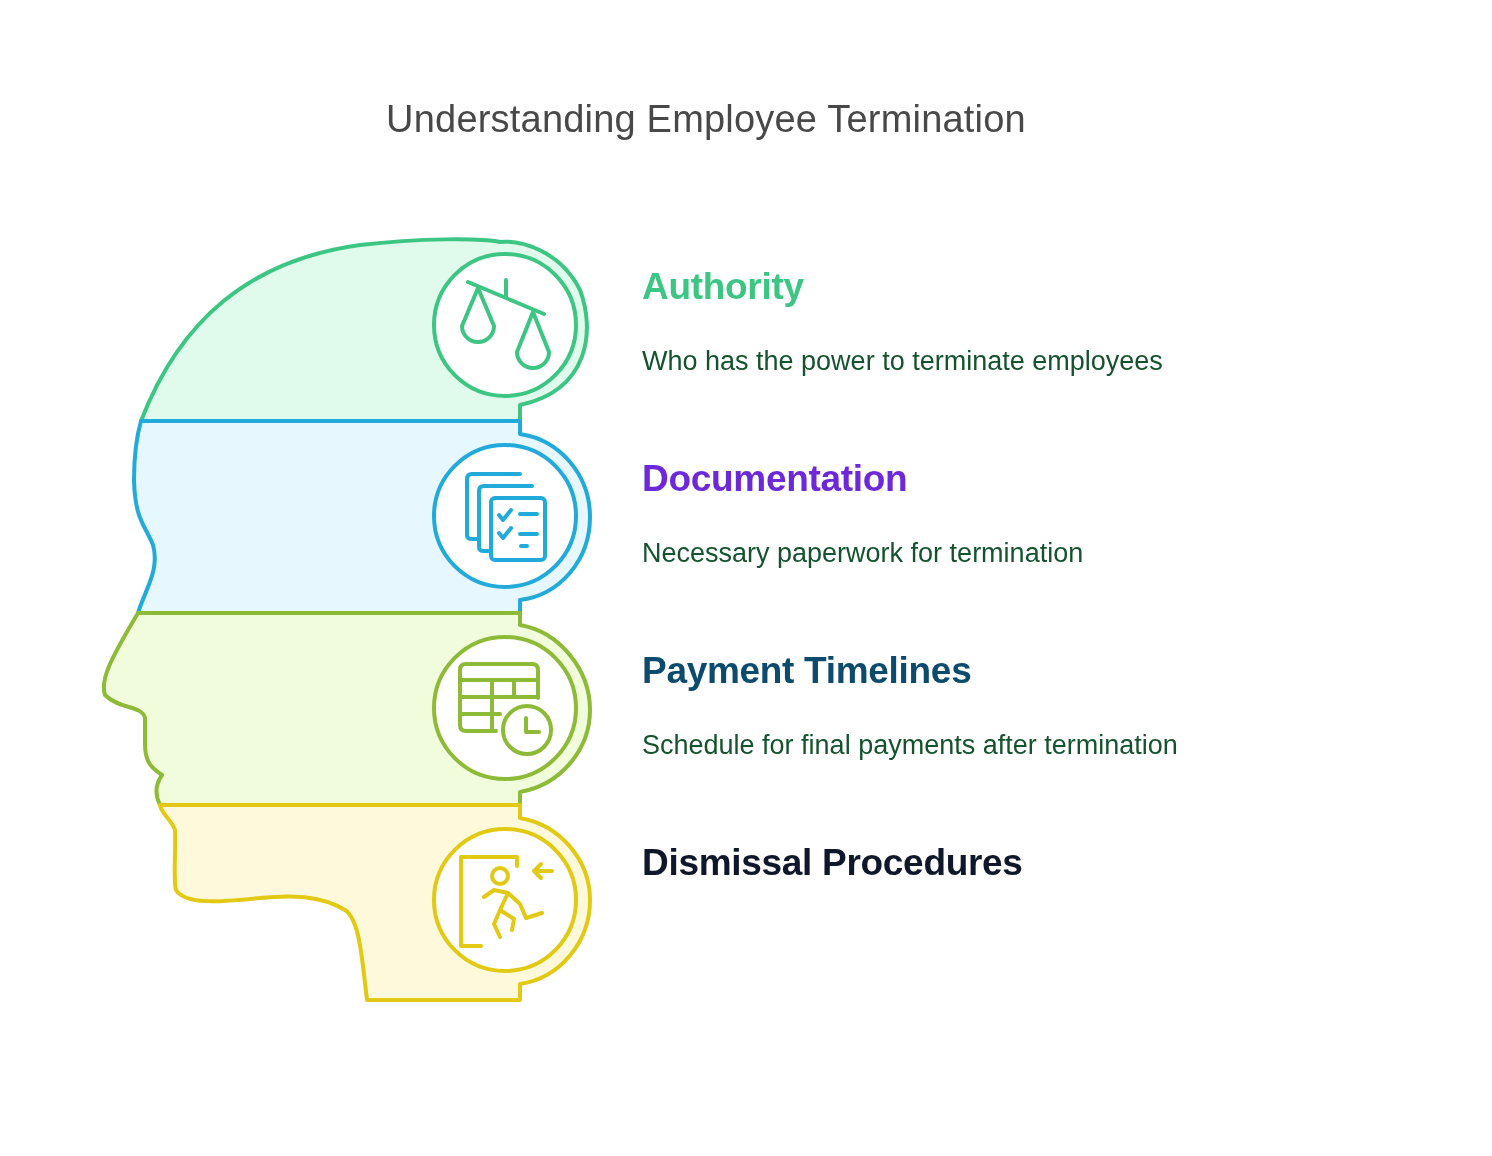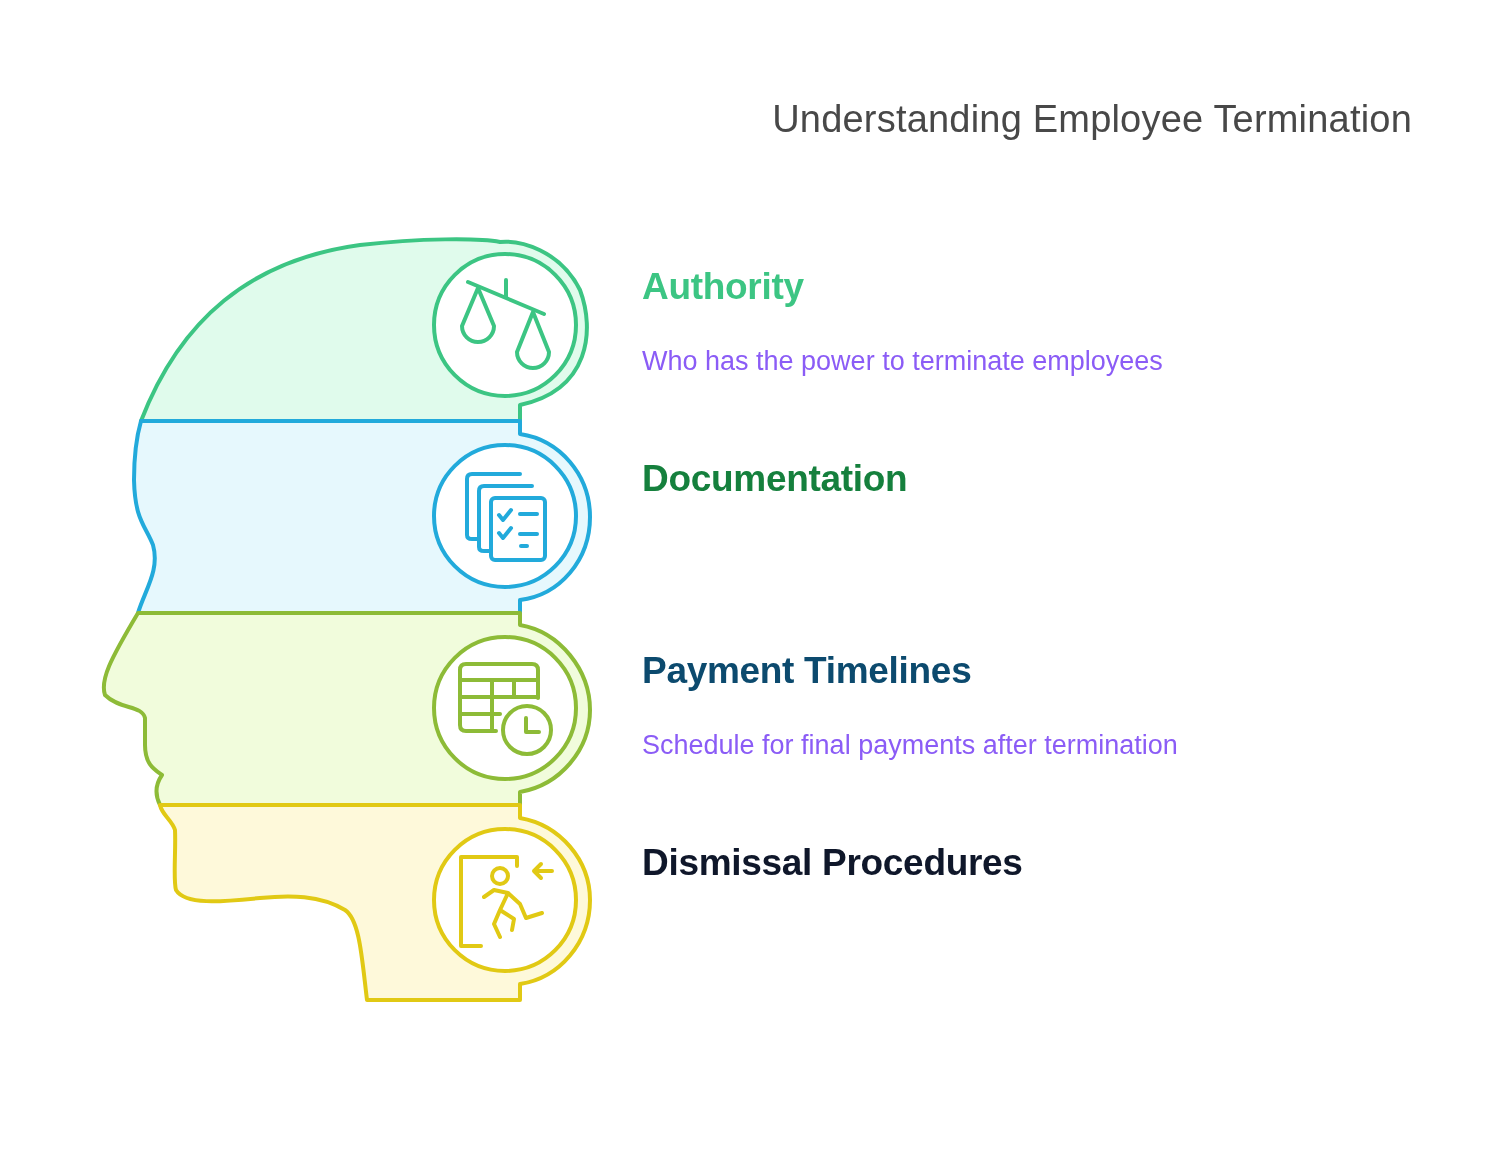--- a/index.html
+++ b/index.html
@@ -1,21 +1,21 @@
 <!DOCTYPE html>
 <html><head>
 <meta charset="utf-8">
 <style>
   html, body { margin: 0; padding: 0; background: #ffffff; }
   body { width: 1492px; height: 1156px; position: relative; overflow: hidden; font-family: "Liberation Sans", "DejaVu Sans", sans-serif; }
-  .title { position: absolute; left: 0; top: 98px; width: 1412px; text-align: right; font-size: 38px; color: #484848; letter-spacing: 0.2px; }
+  .title { position: absolute; left: 0; top: 98px; width: 1412px; text-align: center; font-size: 38px; color: #484848; letter-spacing: 0.2px; }
   svg.head { position: absolute; left: 0; top: 0; }
   .item { position: absolute; left: 630px; margin-left: 12px; }
   .item .h { font-size: 37px; font-weight: bold; letter-spacing: -0.3px; }
-  .item .d { font-size: 27px; color: #8b5cf6; margin-top: 38px; }
+  .item .d { font-size: 27px; color: #14532d; margin-top: 38px; }
 </style>
 </head>
 <body>
 
 <div class="title">Understanding Employee Termination</div>
 
 <svg class="head" width="1492" height="1156" viewBox="0 0 1492 1156" fill="none" stroke-linecap="round" stroke-linejoin="round">
 
   <g>
     <path d="M141,421 C180,320 250,260 360,245 C420,238 480,238 500,242 C520,240 560,250 580,290 C595,330 590,390 520,405 L520,421 Z" fill="#E0FBEC" stroke="#3CC583" stroke-width="4"></path>
@@ -68,21 +68,22 @@
       <path d="M484,897 L494,890 L508,893 L500,910 L514,919 L512,930 M508,893 L520,904 L526,918 L542,913 M500,910 L494,924 L500,937"></path>
     </g>
   </g>
 </svg>
 
 <div class="item" style="top:266px">
   <div class="h" style="color:#3CC583">Authority</div>
   <div class="d">Who has the power to terminate employees</div>
 </div>
 <div class="item" style="top:458px">
-  <div class="h" style="color:#15803d">Documentation</div>
+  <div class="h" style="color:#6d28d9">Documentation</div>
+  <div class="d">Necessary paperwork for termination</div>
 </div>
 <div class="item" style="top:650px">
   <div class="h" style="color:#0c4a6e">Payment Timelines</div>
   <div class="d">Schedule for final payments after termination</div>
 </div>
 <div class="item" style="top:842px">
   <div class="h" style="color:#0f172a">Dismissal Procedures</div>
 </div>
 
 </body></html>

